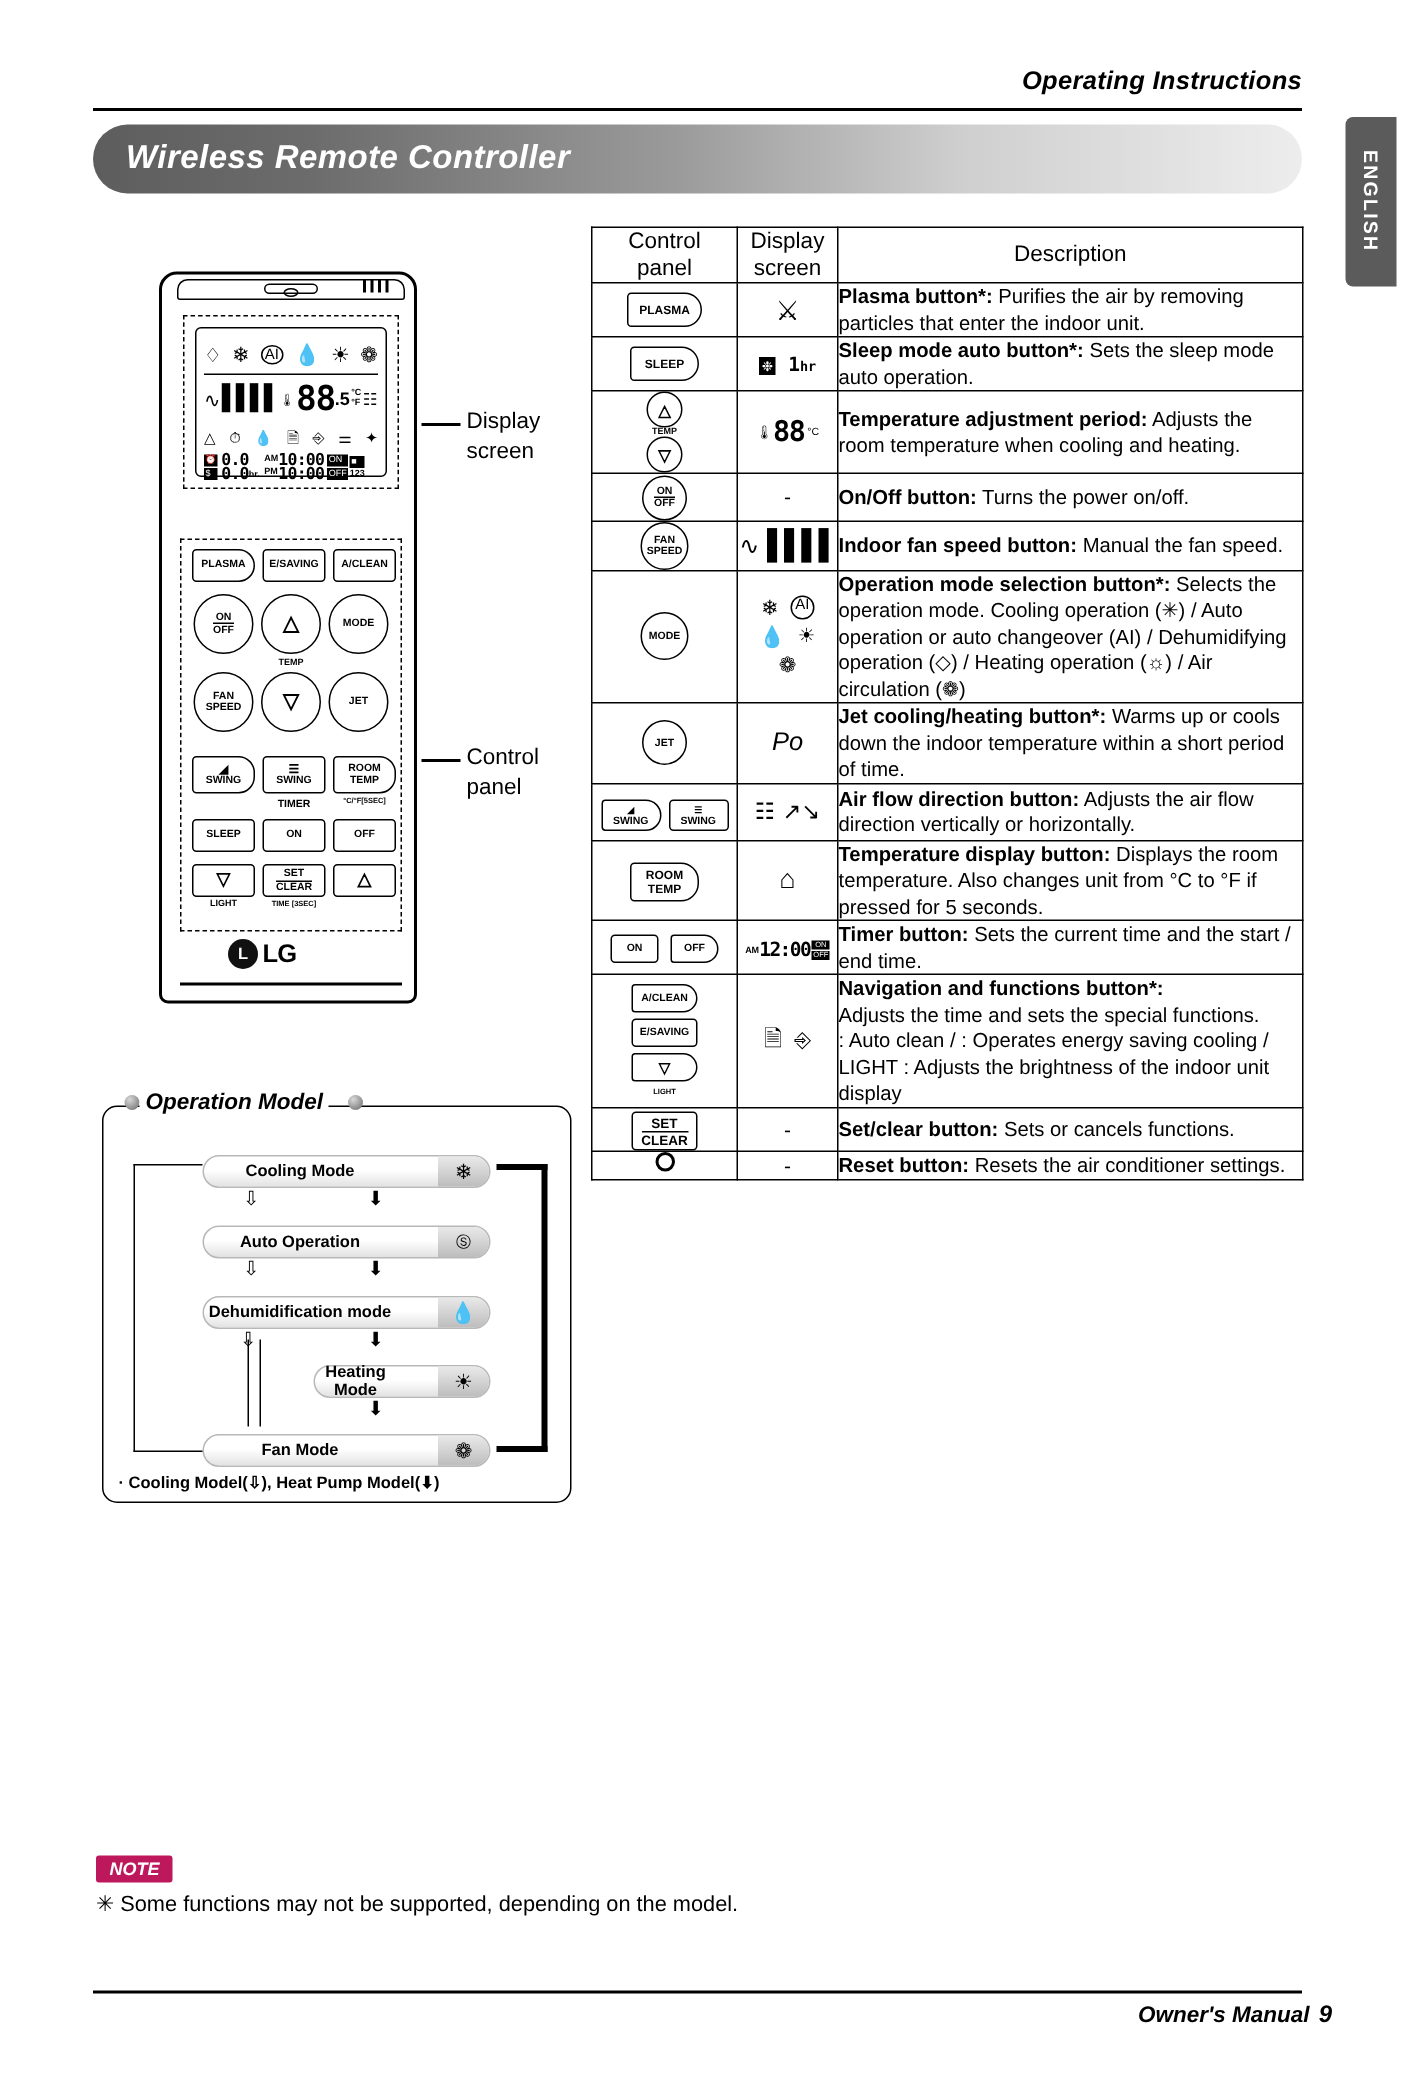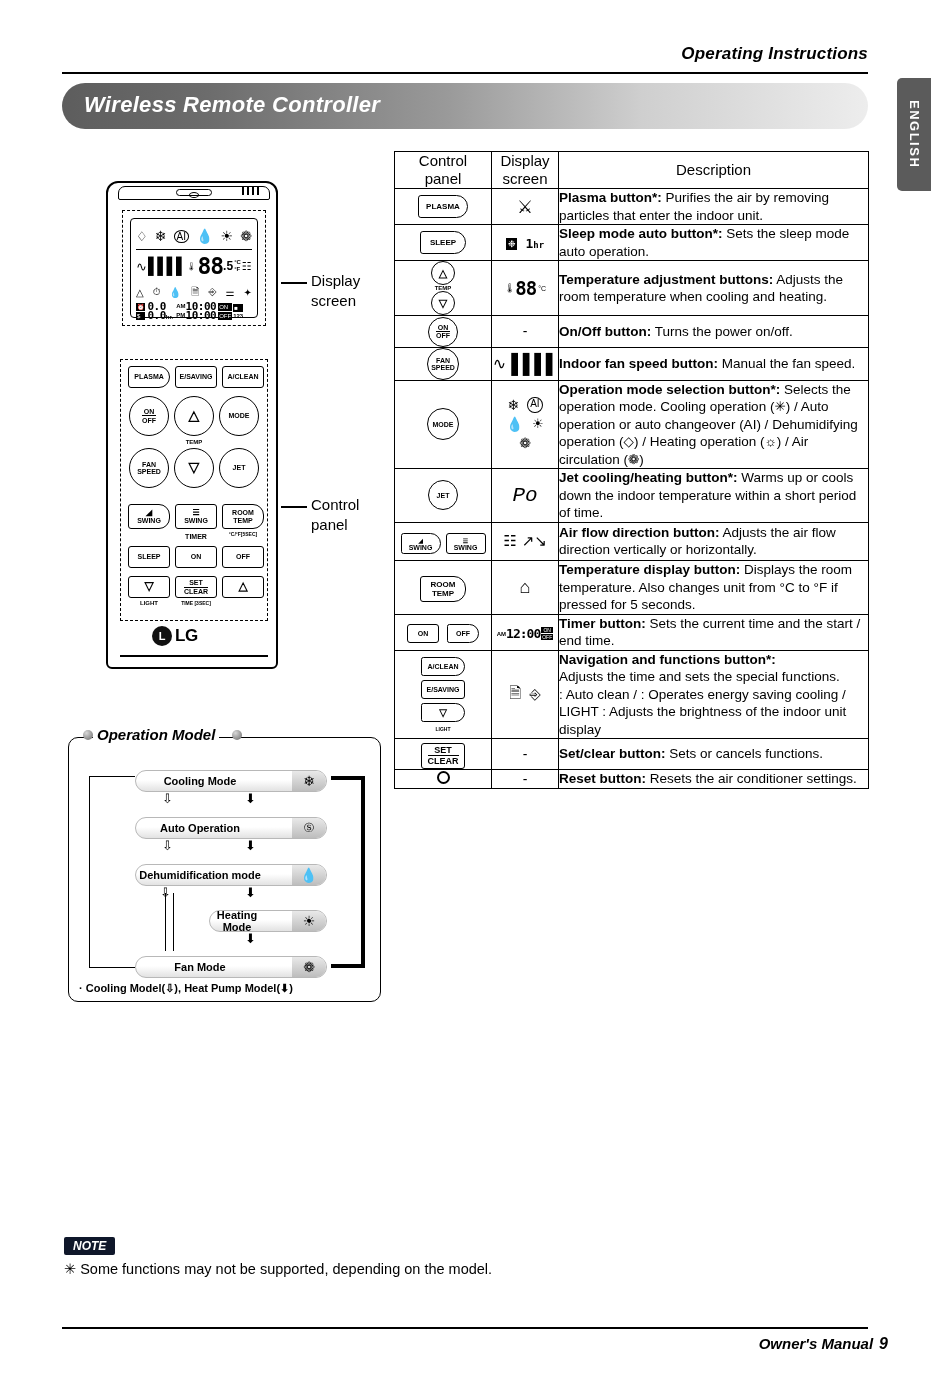--- a/index.html
+++ b/index.html
@@ -141,21 +141,21 @@
 
   .tb { display:inline-flex; align-items:center; justify-content:center;
         border:1.4px solid #000; background:#fff; font-weight:bold; text-align:center; }
   .tb.round { border-radius:50%; }
   .tb.pill { border-radius:3px 12px 12px 3px; }
   .tb.rect { border-radius:3px; }
 
   
   .note-box {
     position:absolute; left:64px; top:1237px;
-    background:#0f172a; color:#fff; font-size:12px; font-style:italic; font-weight:bold;
+    background:#be185d; color:#fff; font-size:12px; font-style:italic; font-weight:bold;
     padding:2px 9px; border-radius:2px;
   }
   .note-txt { position:absolute; left:64px; top:1261px; font-size:14.5px; }
   .foot-line { position:absolute; left:62px; top:1327px; width:806px; height:1.6px; background:#000; }
   .foot-txt {
     position:absolute; right:62px; top:1335px; font-size:15px; font-style:italic; font-weight:bold;
   }
   .foot-txt .pg { font-size:16px; margin-left:6px; }
 </style>
 </head>
@@ -418,21 +418,21 @@
       <span class="tb round" style="width:24px;height:24px;font-size:11px;">▽</span>
     </td>
     <td class="cell-disp">
       <span style="display:inline-flex;align-items:center;">
         <span style="font-size:9px;">🌡</span>
         <span style="font-family:'DejaVu Sans Mono',monospace;font-weight:bold;font-size:19px;letter-spacing:-1px;">88</span>
         <span style="font-size:7px;margin-left:2px;">°C</span>
       </span>
     </td>
     <td class="cell-desc">
-      <b>Temperature adjustment buttons:</b> <span>Adjusts the room temperature when cooling and heating.</span>
+      <b>Temperature adjustment period:</b> <span>Adjusts the room temperature when cooling and heating.</span>
     </td>
   </tr>
 
   <tr>
     <td class="cell-ctrl">
       <span class="tb round" style="width:30px;height:30px;font-size:7px;flex-direction:column;">
         <span>ON</span>
             <span style="border-top:1px solid #000;">OFF</span>
       </span>
     </td>
@@ -480,21 +480,21 @@
     </td>
   </tr>
 
   <tr>
     <td class="cell-ctrl">
       <span class="tb round" style="width:30px;height:30px;font-size:7px;">
             <span>JET</span>
           </span>
     </td>
     <td class="cell-disp">
-      <span style="font-family:Liberation Mono, monospace;font-size:21px;font-style:italic;text-align:right;">Po</span>
+      <span style="font-family:Liberation Sans, sans-serif;font-size:17px;font-style:italic;text-align:right;">Po</span>
     </td>
     <td class="cell-desc">
       <b>Jet cooling/heating button*:</b> <span>Warms up or cools down the indoor temperature within a short period of time.</span>
     </td>
   </tr>
 
   <tr>
     <td class="cell-ctrl" style="padding:6px 1px;">
       <span style="display:inline-flex;gap:5px;">
         <span class="tb pill" style="width:40px;height:21px;font-size:7px;flex-direction:column;">

